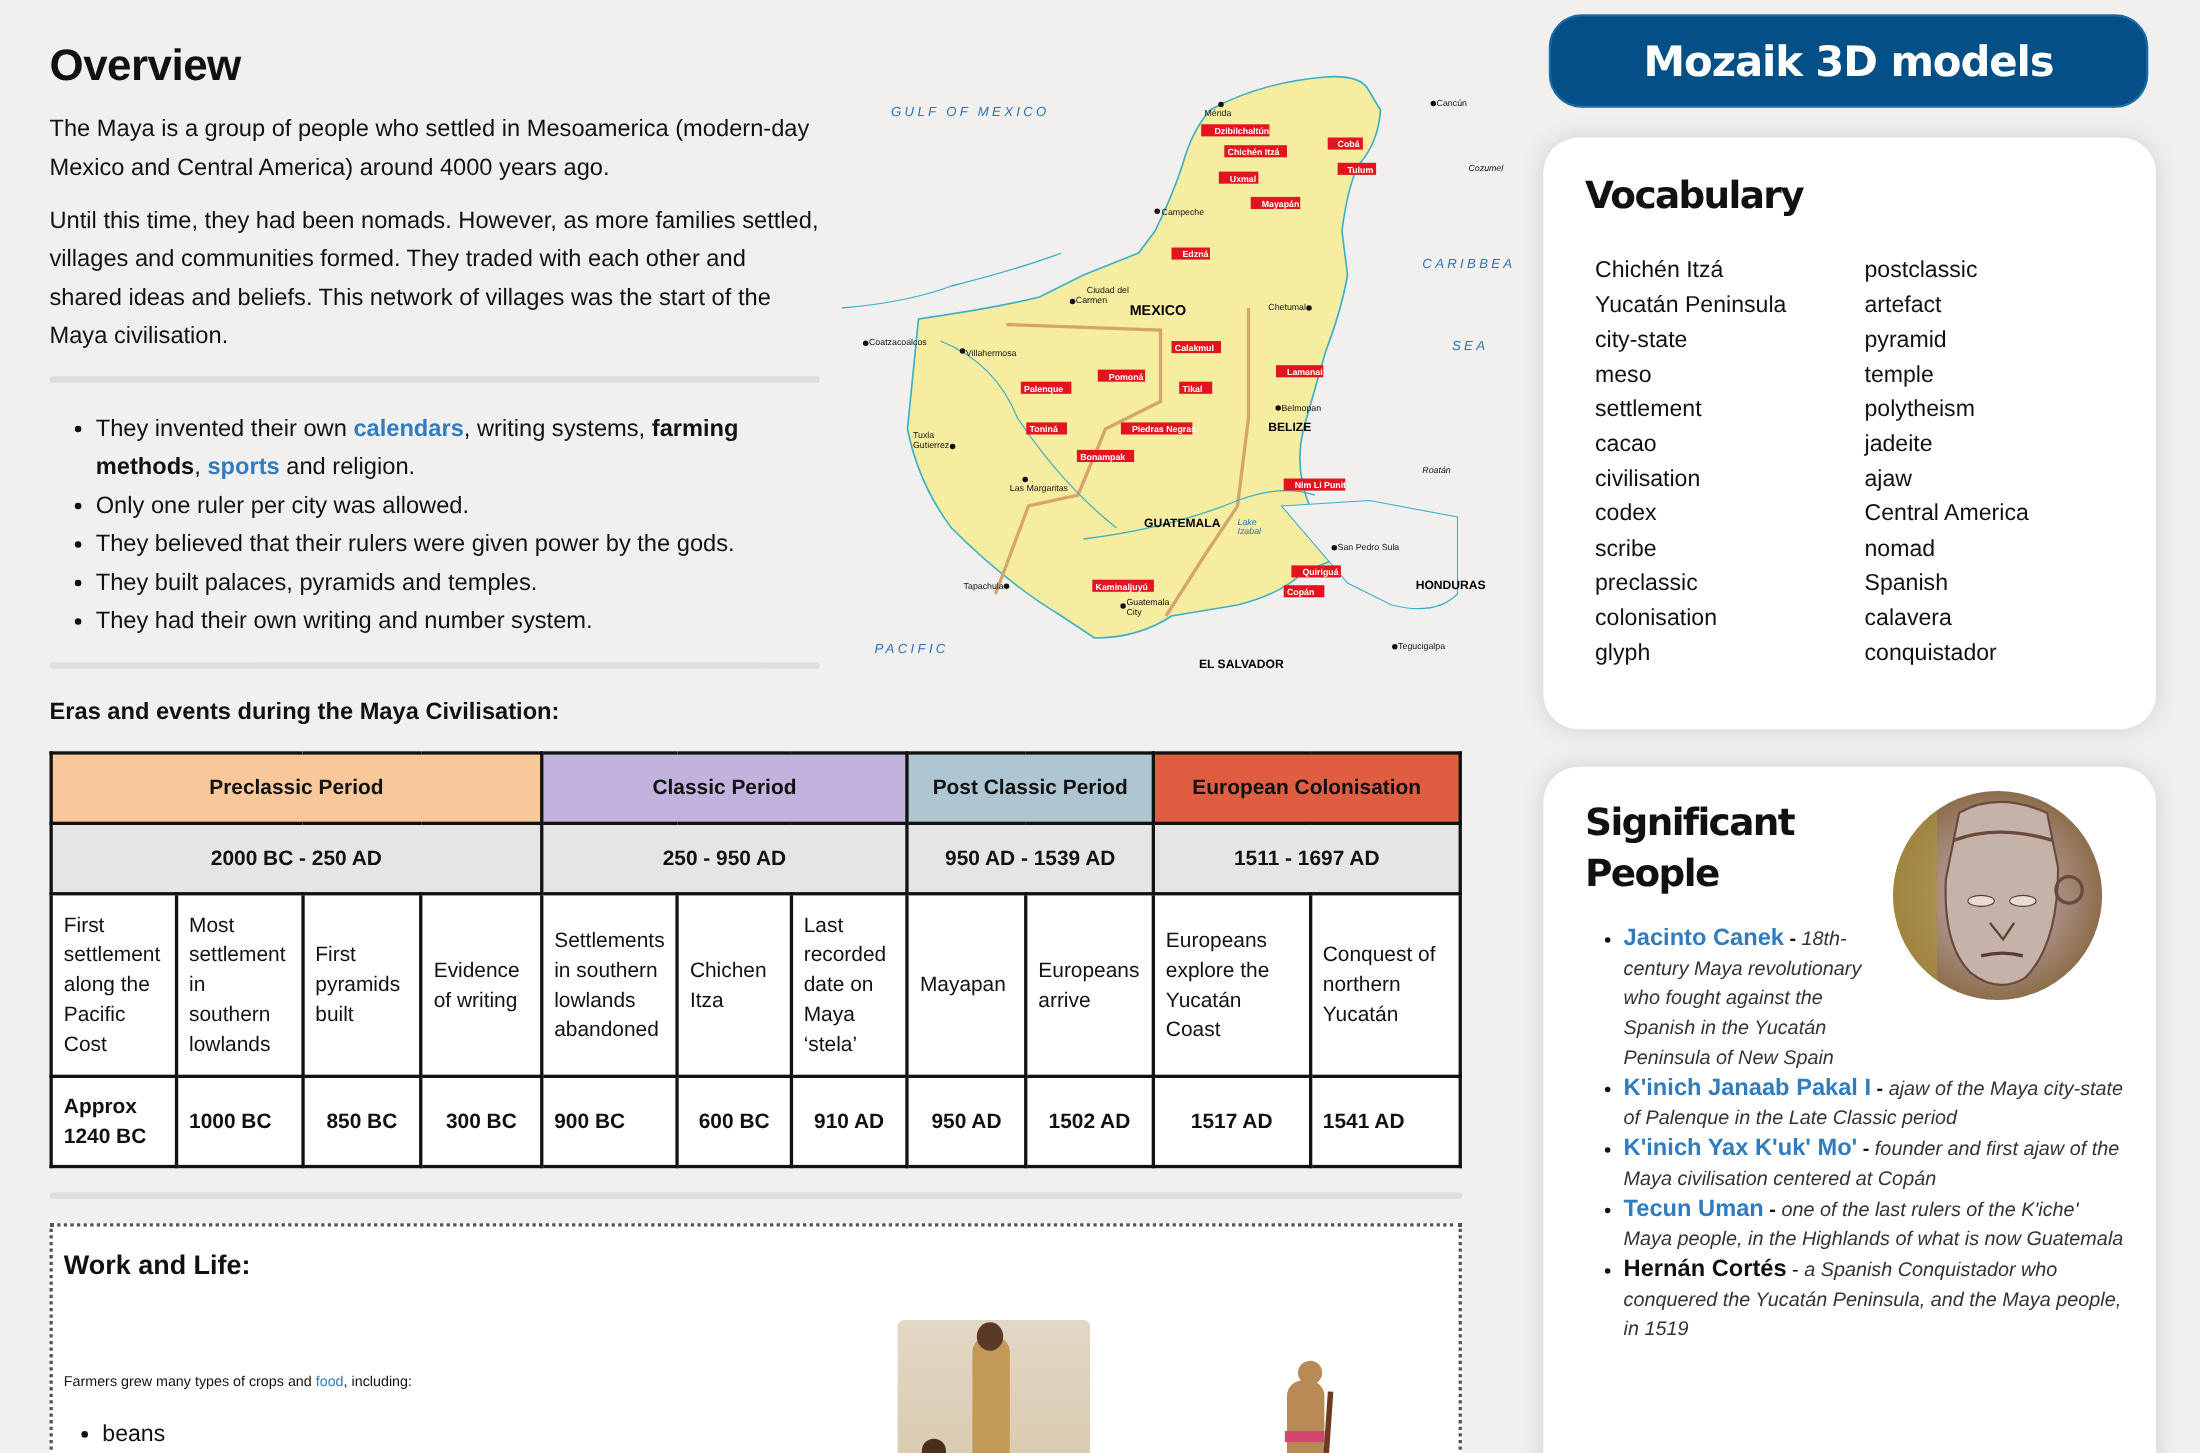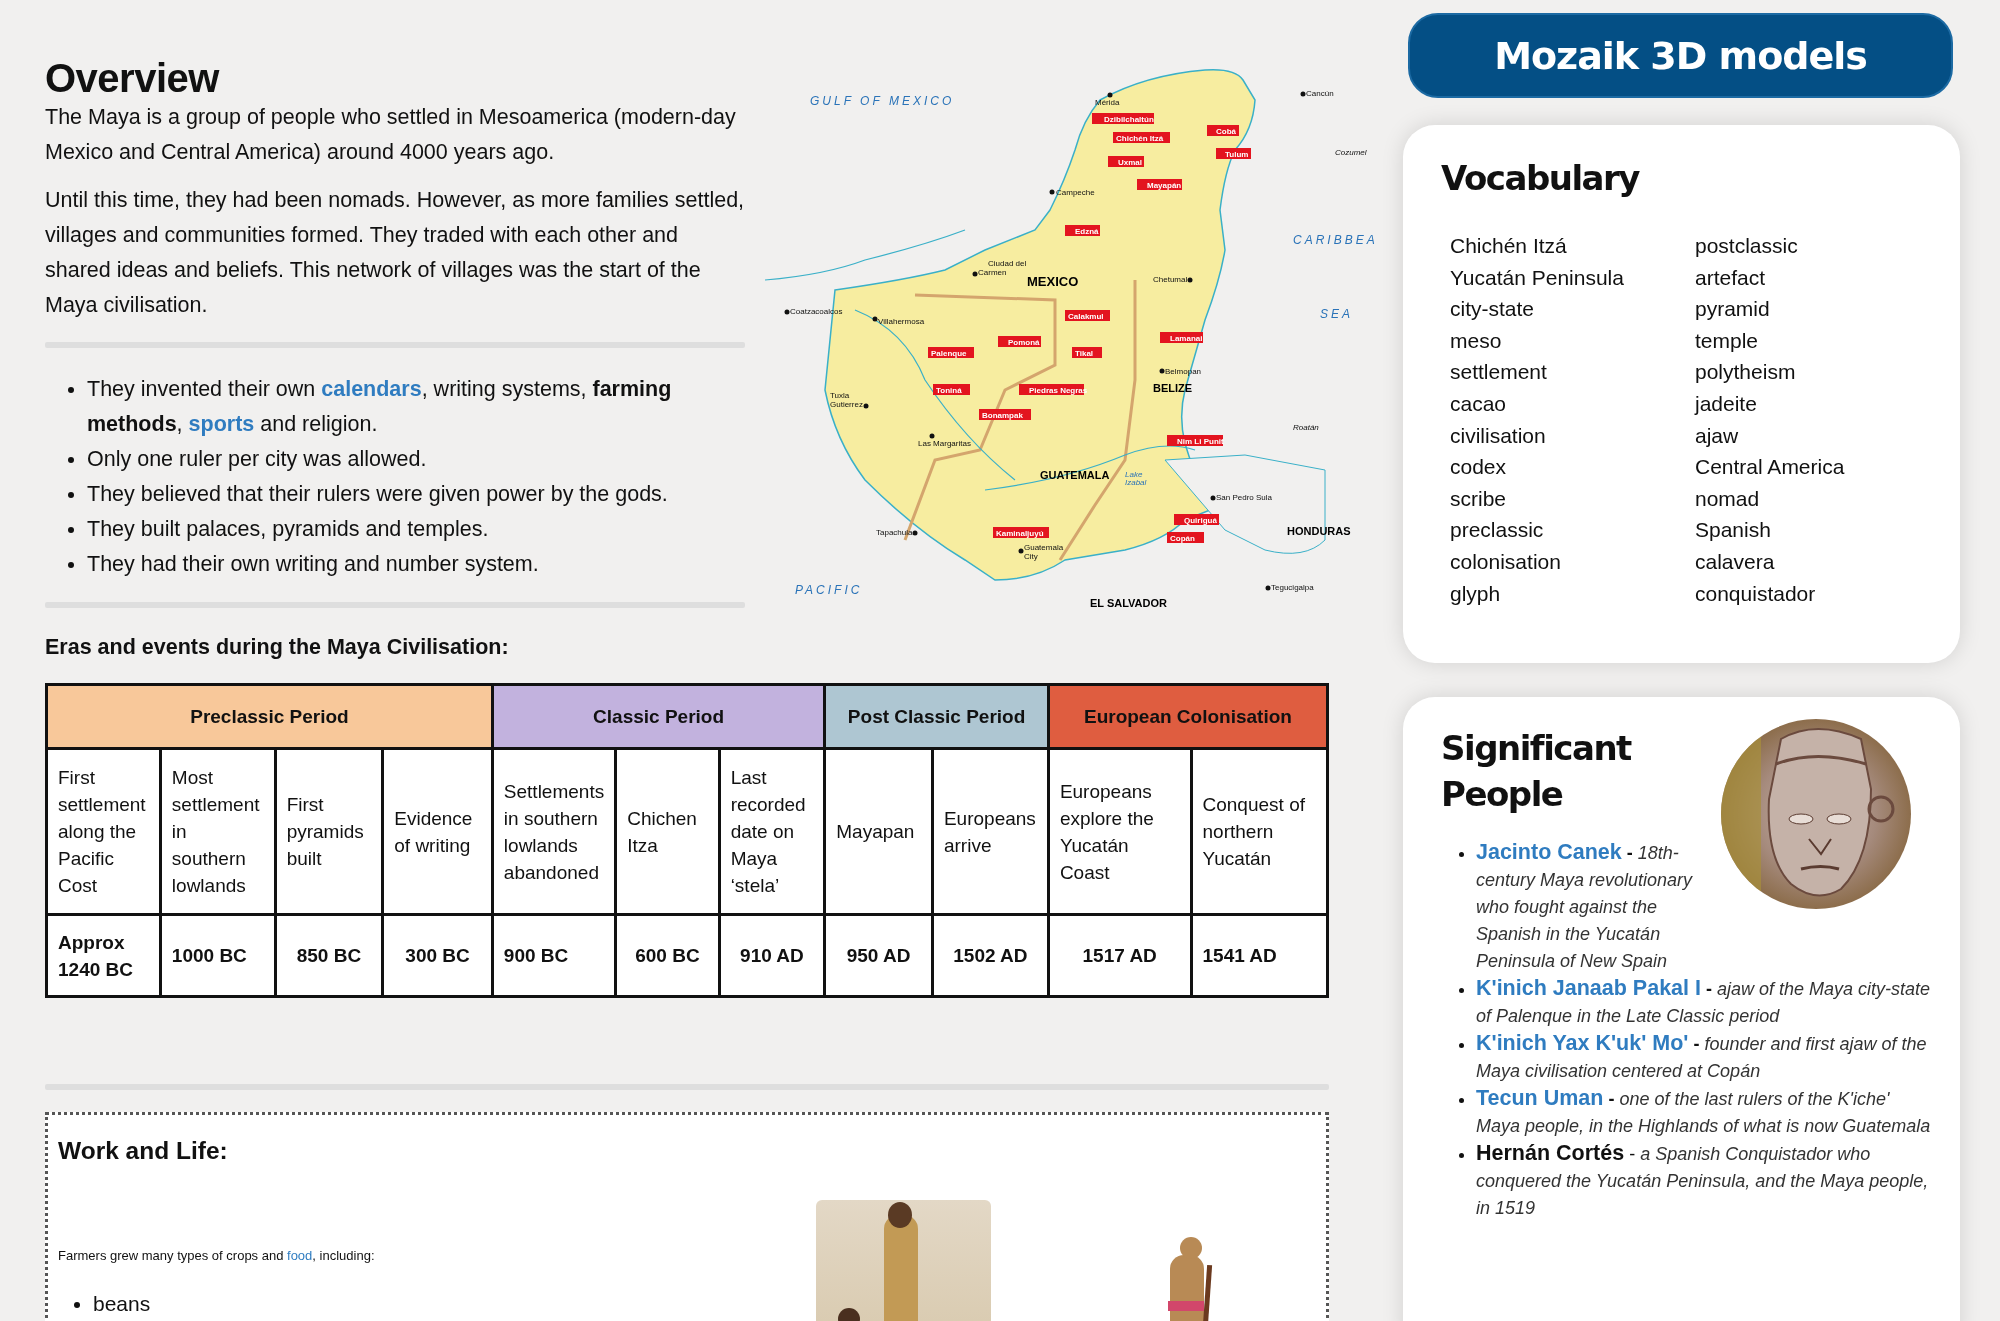--- a/index.html
+++ b/index.html
@@ -8,21 +8,21 @@
     background: #f1f0ef;
     font-family: "Liberation Sans", sans-serif;
     color: #111;
     position: relative;
   }
   a, .link { color: #2f7cc0; text-decoration: none; font-weight: bold; }
 
   
   .main { position: absolute; left: 45px; top: 0; width: 1285px; }
   .overview-title {
-    position: absolute; left: 0; top: 56px;
+    position: absolute; left: 0; top: 38px;
     font-size: 40px; font-weight: bold; letter-spacing: -0.5px;
   }
   .intro { position: absolute; left: 0; top: 100px; width: 700px; font-size: 21.5px; line-height: 35px; }
   .intro p { margin-bottom: 13px; }
   .hr { position: absolute; left: 0; height: 6px; background: #dedede; border-radius: 2px; }
   .facts { position: absolute; left: 40px; top: 372px; width: 660px; font-size: 21.5px; line-height: 35px; }
   .facts li { margin-left: 2px; }
   .facts ul { list-style: disc; }
 
   .map {
@@ -248,20 +248,26 @@
       <col style="width:144px">
         <col style="width:138px">
     </colgroup>
     <tbody>
         <tr>
       <th colspan="4" style="background:#f8c89a">Preclassic Period</th>
       <th colspan="3" style="background:#c2b2de">Classic Period</th>
       <th colspan="2" style="background:#aec6d2">Post Classic Period</th>
       <th colspan="2" style="background:#df5d40">European Colonisation</th>
     </tr>
+    <tr class="range">
+      <td colspan="4">2000 BC - 250 AD</td>
+      <td colspan="3">250 - 950 AD</td>
+      <td colspan="2">950 AD - 1539 AD</td>
+      <td colspan="2">1511 - 1697 AD</td>
+    </tr>
     <tr class="events">
       <td>First settlement along the Pacific Cost</td>
       <td>Most settlement in southern lowlands</td>
       <td>First pyramids built</td>
       <td>Evidence of writing</td>
       <td>Settlements in southern lowlands abandoned</td>
       <td>Chichen Itza</td>
       <td>Last recorded date on Maya ‘stela’</td>
       <td>Mayapan</td>
       <td>Europeans arrive</td>

